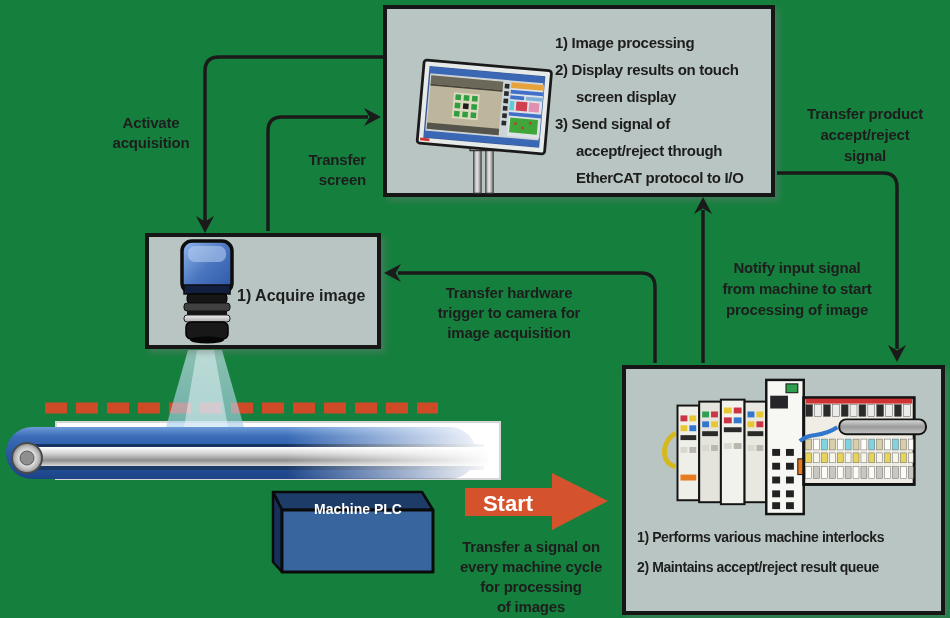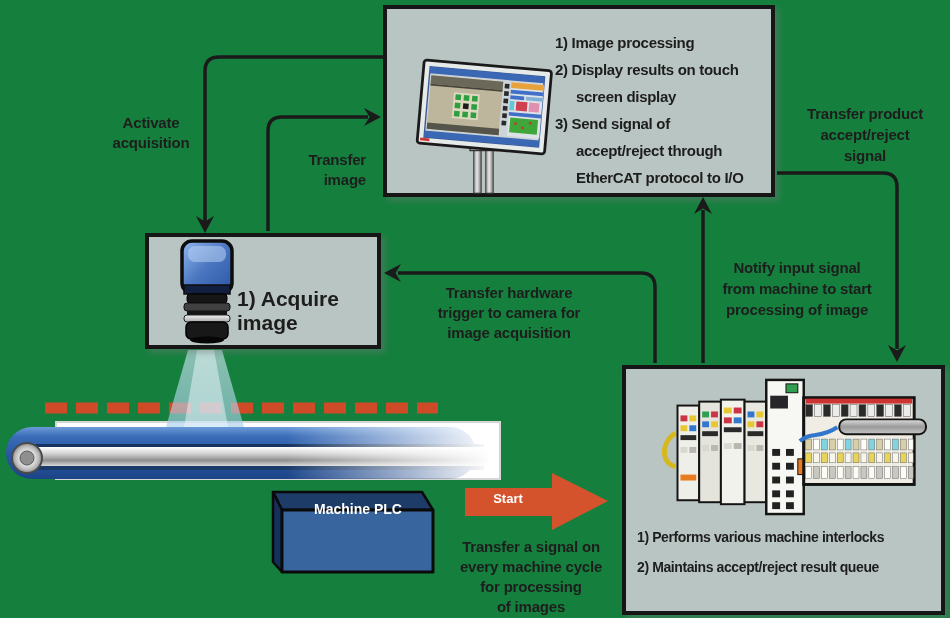--- a/index.html
+++ b/index.html
@@ -17,37 +17,37 @@
 
   .monitor-art { position:absolute; left:4px;  top:10px; width:184px; height:176px; }
   .camera-art  { position:absolute; left:18px; top:2px;  width:110px; height:106px; }
   .io-art      { position:absolute; left:16px; top:2px;  width:286px; height:150px; }
 
   .plist { position:absolute; left:168px; top:20px; font-weight:bold; font-size:15px;
            line-height:27px; color:#1d1d1d; letter-spacing:-0.3px; white-space:nowrap; }
   .plist .cont { padding-left:21px; }
 
   #acquire-label { position:absolute; left:88px; top:50px; font-weight:bold;
-                   font-size:21px; color:#1d1d1d; }
+                   font-size:16px; color:#1d1d1d; }
 
   .iolist { position:absolute; left:11px; top:153px; font-weight:bold; font-size:14px;
             line-height:30px; color:#1d1d1d; letter-spacing:-0.4px; white-space:nowrap; }
 
   .lbl { position:absolute; font-weight:bold; font-size:15px; line-height:20px;
          color:#1d1d1d; text-align:center; letter-spacing:-0.2px; }
   #lbl-activate { left:88px;  top:113px; width:126px; }
   #lbl-transfer-image { left:276px; top:150px; width:90px; text-align:right; }
   #lbl-trigger  { left:403px; top:283px; width:212px; }
   #lbl-product  { left:781px; top:103px; width:168px; line-height:21px; }
   #lbl-notify   { left:697px; top:257px; width:200px; line-height:21px; }
   #lbl-cycle    { left:441px; top:537px; width:180px; }
 
   .wtxt { position:absolute; color:#ffffff; font-weight:bold; text-align:center; }
   #plc-label   { left:287px; top:501px; width:142px; font-size:14px; }
-  #start-label { left:470px; top:491px; width:76px;  font-size:13px; }
+  #start-label { left:470px; top:491px; width:76px;  font-size:22px; }
 </style>
 </head>
 <body>
 
 <div class="canvas">
 
   <svg class="scene" viewBox="0 0 950 618">
     <defs>
       <linearGradient id="beltV" x1="0" y1="0" x2="0" y2="1">
         <stop offset="0" stop-color="#6d9bd8"></stop>
@@ -338,21 +338,21 @@
       <div>2) Maintains accept/reject result queue</div>
     </div>
   </div>
 
   <div class="lbl" id="lbl-activate">
     <div>Activate</div>
     <div>acquisition</div>
   </div>
   <div class="lbl" id="lbl-transfer-image">
     <div>Transfer</div>
-    <div>image</div>
+    <div>screen</div>
   </div>
   <div class="lbl" id="lbl-trigger">
     <div>Transfer hardware</div>
     <div>trigger to camera for</div>
     <div>image acquisition</div>
   </div>
   <div class="lbl" id="lbl-product">
     <div>Transfer product</div>
     <div>accept/reject</div>
     <div>signal</div>

